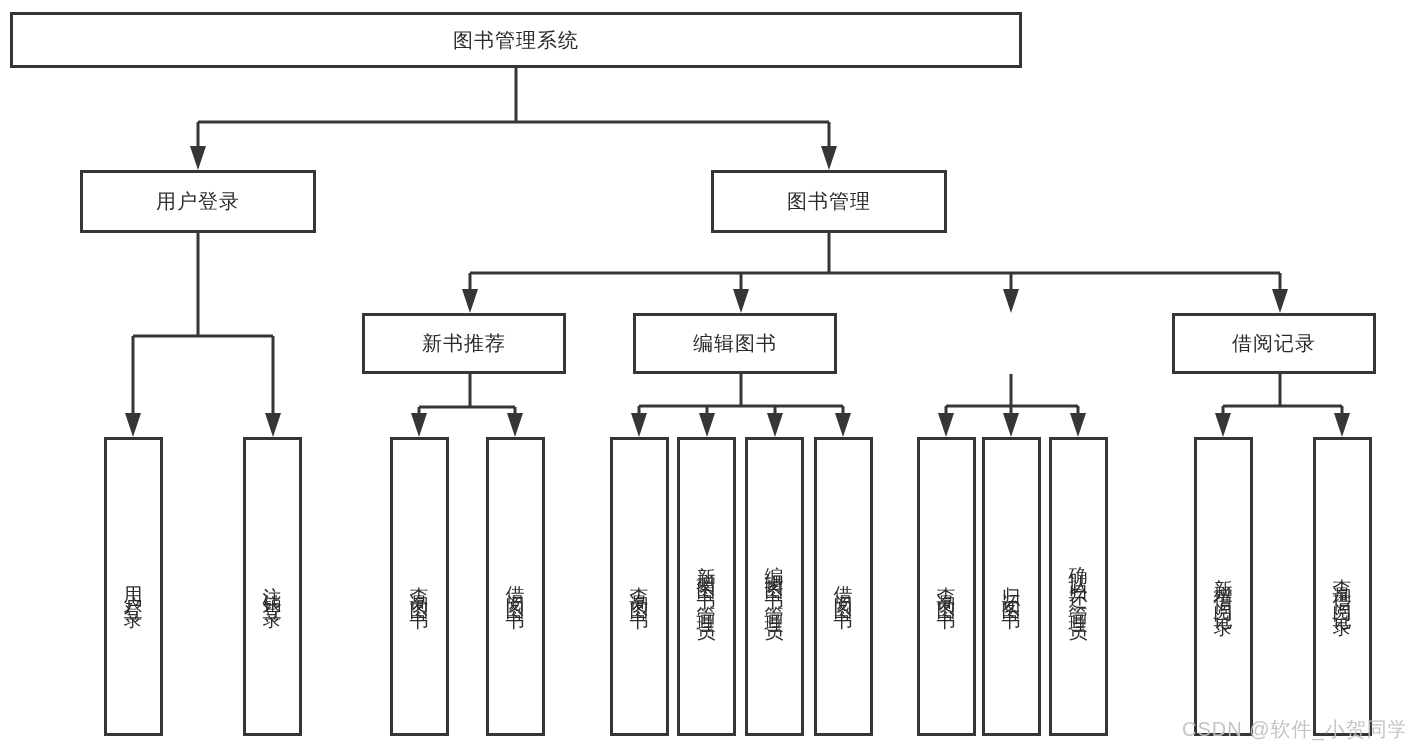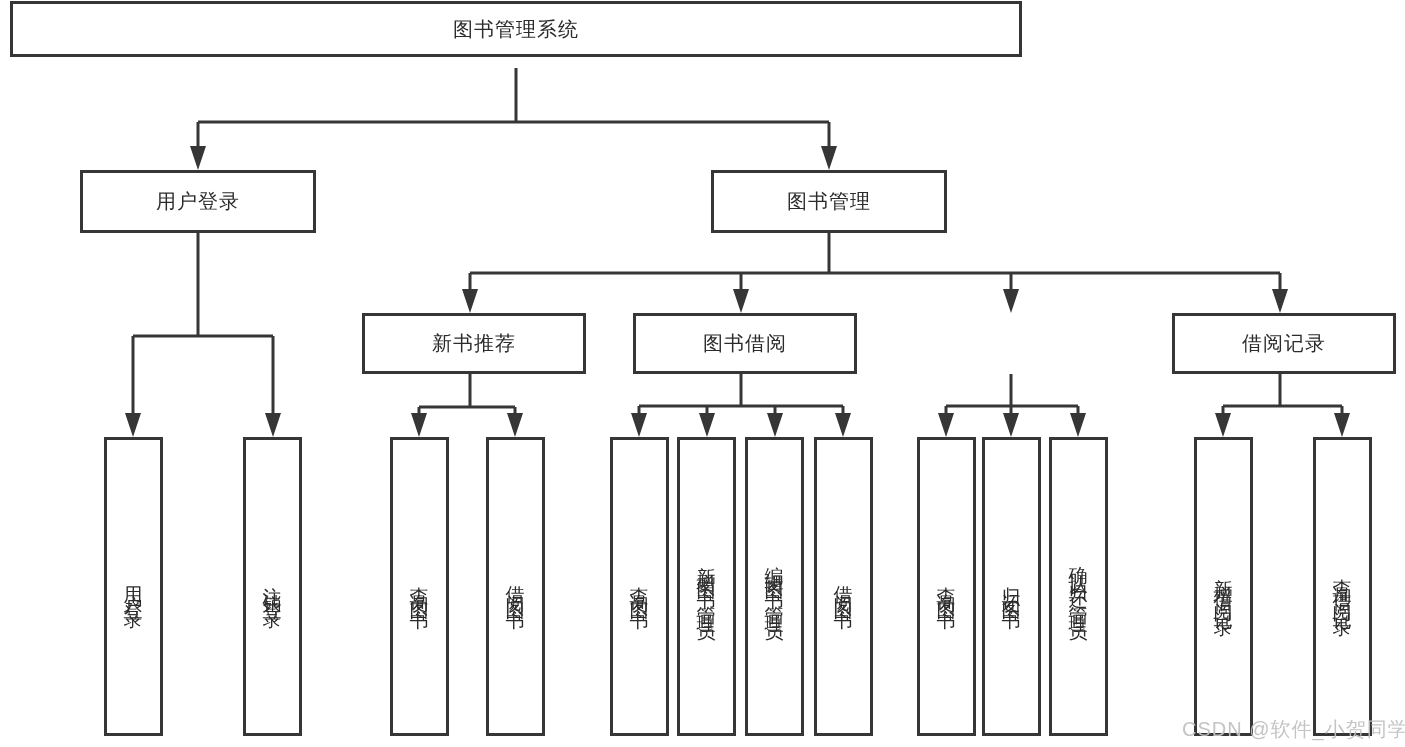--- a/index.html
+++ b/index.html
@@ -30,29 +30,29 @@
     align-items: center;
     justify-content: center;
     color: #2b2b2b;
     z-index: 2;
   }
   .h-node {
     font-size: 20px;
     letter-spacing: 1px;
   }
   .root-node {
-    left: 10px; top: 1px;
+    left: 10px; top: 12px;
     width: 1012px; height: 56px;
   }
   .l2-node {
     width: 236px; height: 63px;
     top: 170px;
   }
   .l3-node {
-    width: 224px; height: 61px;
+    width: 204px; height: 61px;
     top: 313px;
   }
   .leaf-node {
     width: 59px; height: 299px;
     top: 437px;
   }
   .leaf-node span {
     writing-mode: vertical-rl;
     text-orientation: mixed;
     font-size: 19px;
@@ -124,21 +124,21 @@
     <span>用户登录</span>
   </div>
   <div class="node h-node l2-node" style="left:711px">
     <span>图书管理</span>
   </div>
 
   <div class="node h-node l3-node" style="left:362px">
     <span>新书推荐</span>
   </div>
   <div class="node h-node l3-node" style="left:633px">
-    <span>图书借阅</span>
+    <span>编辑图书</span>
   </div>
   <div class="node h-node l3-node" style="left:1172px">
     <span>借阅记录</span>
   </div>
 
   <div class="node leaf-node" style="left:104px">
     <span>用户登录</span>
   </div>
   <div class="node leaf-node" style="left:243px">
     <span>注销登录</span>

